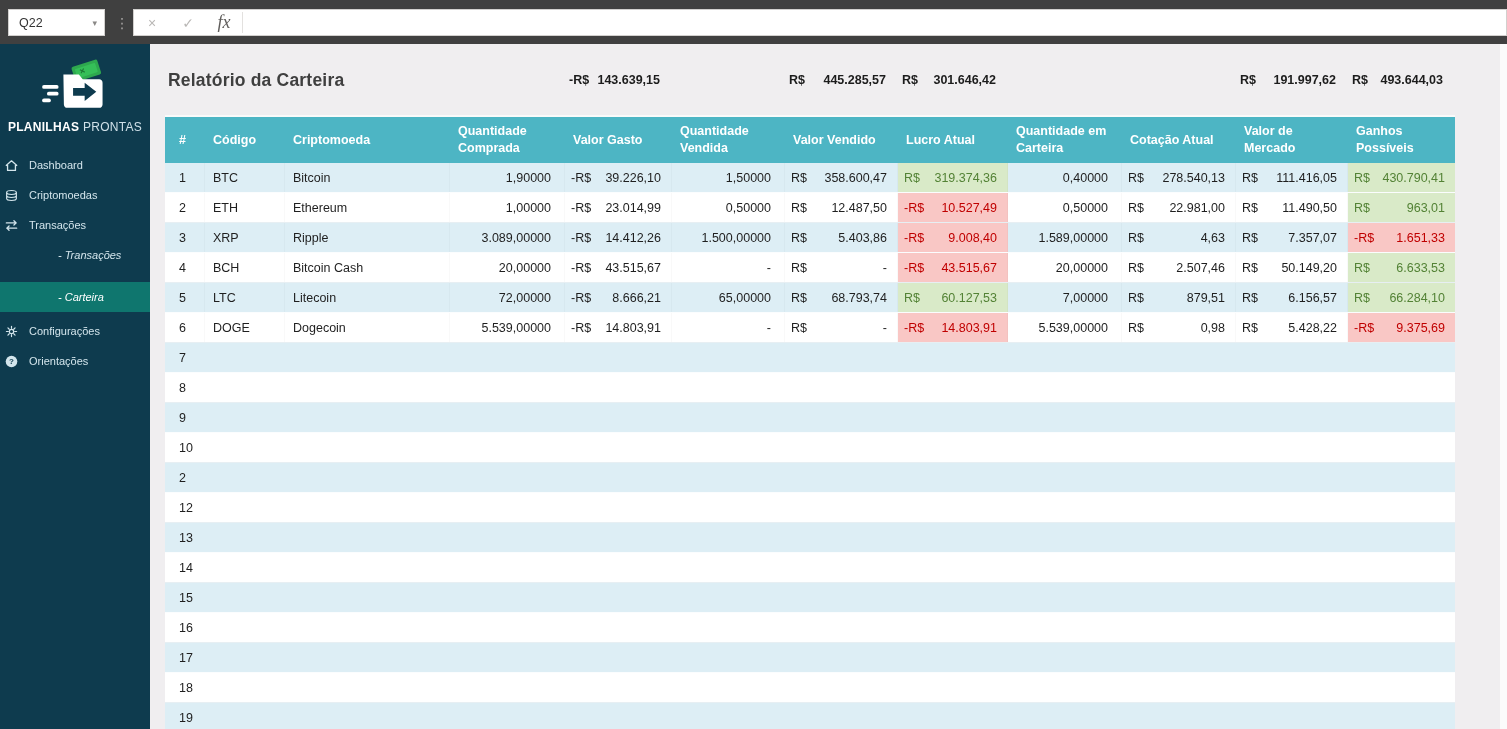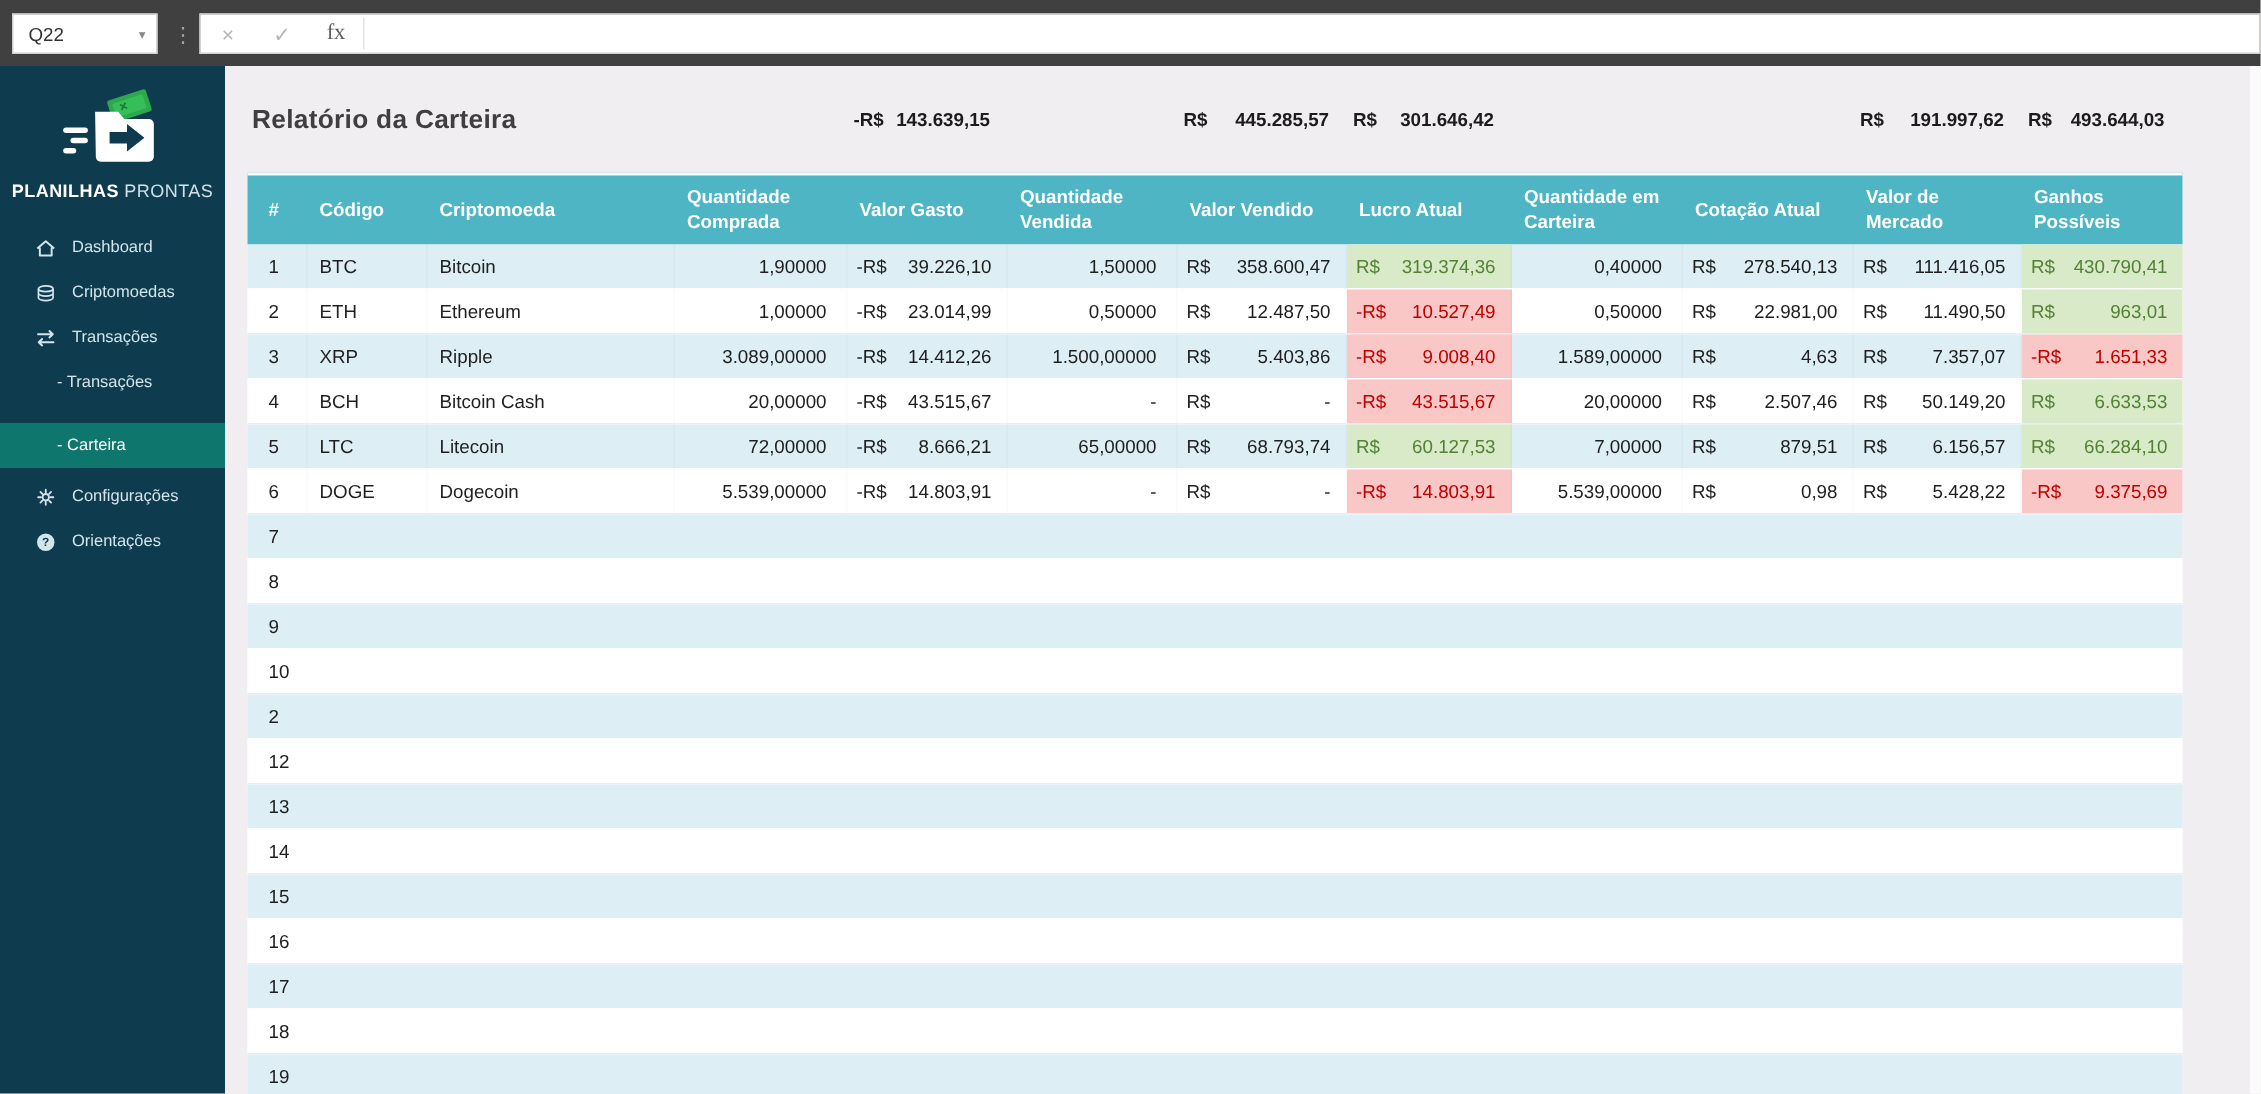--- a/index.html
+++ b/index.html
@@ -11,38 +11,38 @@
   .namebox{position:absolute;left:8px;top:9px;width:97px;height:27px;background:#fff;
     border:1px solid #d2d0ce;display:flex;align-items:center;padding:0 7px 0 10px;
     font-size:12.5px;color:#333;}
   .namebox .caret{margin-left:auto;color:#8a8886;font-size:9px;}
   .dots{position:absolute;left:114px;top:9px;height:27px;width:16px;display:flex;
     align-items:center;justify-content:center;color:#a8a6a4;font-size:14px;}
   .formula-strip{position:absolute;left:133px;top:9px;width:1374px;height:27px;background:#fff;
     border:1px solid #d2d0ce;display:flex;align-items:stretch;}
   .fbtn{width:36px;display:flex;align-items:center;justify-content:center;font-size:14px;}
   .fbtn.cancel,.fbtn.confirm{color:#b9b7b5;}
-  .fbtn.fx{color:#5f5d5b;font-family:"Liberation Serif",serif;font-size:15px;}
+  .fbtn.fx{color:#5f5d5b;font-style:italic;font-family:"Liberation Serif",serif;font-size:18px;}
   .fdivider{width:1px;background:#e3e1df;margin:2px 0;}
   .formula-input{flex:1;border:none;outline:none;font-size:12.5px;padding:0 8px;
     font-family:"Liberation Sans",sans-serif;background:transparent;}
 
   
   .sidebar{position:absolute;left:0;top:44px;width:150px;height:685px;background:#0e3b4e;}
   .logo{padding-top:14px;text-align:center;}
   .logo svg{display:block;margin:0 auto;}
   .logo-text{margin-top:4px;font-size:12px;color:#fff;letter-spacing:.3px;}
   .logo-text .bold{font-weight:bold;}
   .logo-text .light{font-weight:normal;color:#cfe0e8;}
   .nav{margin-top:16px;}
-  .nav-item{height:30px;display:flex;align-items:center;padding-left:23px;
+  .nav-item{height:30px;display:flex;align-items:center;padding-left:4px;
     color:#d3e5ec;font-size:11px;cursor:default;}
   .nav-item .nav-icon{width:25px;height:15px;display:flex;align-items:center;}
   .nav-item .nav-icon svg{width:15px;height:15px;}
-  .nav-item.sub{padding-left:38px;}
+  .nav-item.sub{padding-left:58px;font-style:italic;}
   .nav-item.active{background:#0f766e;color:#fff;margin-top:12px;}
   .nav-item.gap-top{margin-top:4px;}
 
   
   .main{position:absolute;left:150px;top:44px;width:1357px;height:685px;background:#f0eef0;}
   .page-header{position:relative;height:71px;}
   .page-title{position:absolute;left:18px;top:50%;transform:translateY(-50%);
     font-size:17.5px;font-weight:bold;color:#3f3f3f;letter-spacing:.2px;}
   .header-totals{position:absolute;left:15px;top:0;height:100%;width:1290px;display:grid;
     grid-template-columns:40px 80px 165px 115px 107px 113px 113px 110px 114px 114px 112px 107px;

